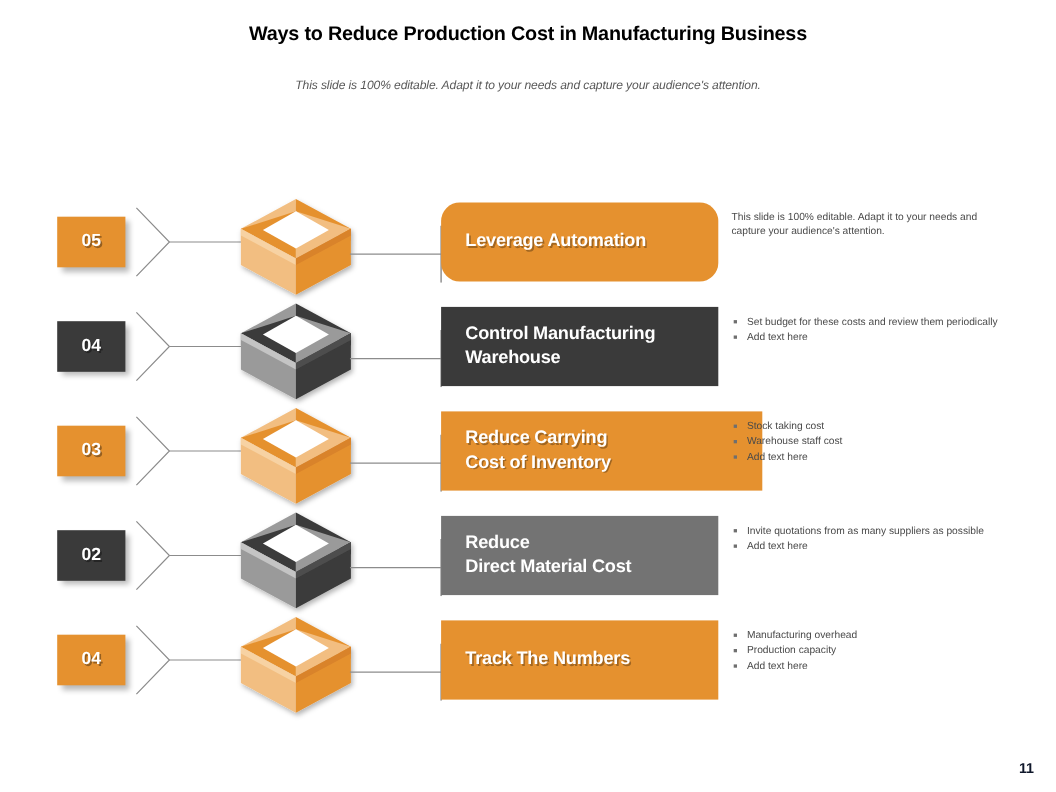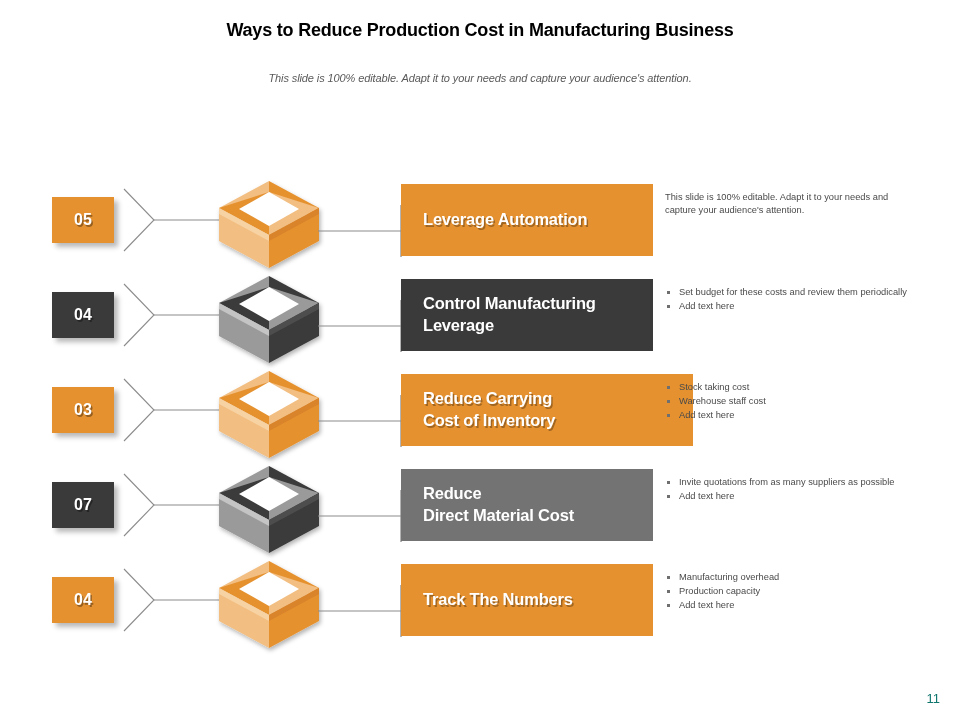--- a/index.html
+++ b/index.html
@@ -158,22 +158,22 @@
     height: 2.5px;
     background: #6f6f6f;
   }
 
   
   #page-number {
     position: absolute;
     right: 20px;
     bottom: 14px;
     font-size: 13px;
-    font-weight: normal;
-    color: #0f766e;
+    font-weight: bold;
+    color: #0f172a;
   }
 </style>
 </head>
 <body>
 
 <div>
   <div id="slide-title">Ways to Reduce Production Cost in Manufacturing Business</div>
   <div id="slide-subtitle">This slide is 100% editable. Adapt it to your needs and capture your audience's attention.</div>
 </div>
 
@@ -201,21 +201,21 @@
             <polygon points="6,33 6,66 56,93 56,60" fill="#F2BE81"></polygon>
             <polygon points="106,33 106,66 56,93 56,60" fill="#E5912F"></polygon>
             <polygon points="6,33 56,60 56,66 6,39" fill="#F7D2A3"></polygon>
             <polygon points="106,33 56,60 56,66 106,39" fill="#D9832B"></polygon>
           </g>
         </svg></div>
       <div class="connector-right"><svg viewBox="0 0 90 52" width="90" height="52" xmlns="http://www.w3.org/2000/svg">
           <line x1="0" y1="26" x2="83" y2="26" stroke="#8C8C8C" stroke-width="1.1"></line>
           <line x1="83" y1="0" x2="83" y2="52" stroke="#8C8C8C" stroke-width="1.3"></line>
         </svg></div>
-      <div class="banner shadowtext" style="background: rgb(229, 145, 47);">
+      <div class="banner shadowtext" style="background: rgb(229, 145, 47); border-radius: 17px;">
         <div class="banner-text">
           <span>Leverage Automation</span>
         </div>
       </div>
       <div class="desc plain">
         <p>This slide is 100% editable. Adapt it to your needs and capture your audience's attention.</p>
       </div>
     </div>
     <div class="row" style="top: 278px;">
       <div class="badge" style="background: rgb(58, 58, 58);">
@@ -243,21 +243,21 @@
             <polygon points="106,33 56,60 56,66 106,39" fill="#4E4E4E"></polygon>
           </g>
         </svg></div>
       <div class="connector-right"><svg viewBox="0 0 90 52" width="90" height="52" xmlns="http://www.w3.org/2000/svg">
           <line x1="0" y1="26" x2="83" y2="26" stroke="#8C8C8C" stroke-width="1.1"></line>
           <line x1="83" y1="0" x2="83" y2="52" stroke="#8C8C8C" stroke-width="1.3"></line>
         </svg></div>
       <div class="banner" style="background: rgb(58, 58, 58);">
         <div class="banner-text">
           <span>Control Manufacturing</span>
-          <span>Leverage</span>
+          <span>Warehouse</span>
         </div>
       </div>
       <div class="desc">
         <ul>
           <li>Set budget for these costs and review them periodically</li>
           <li>Add text here</li>
         </ul>
       </div>
     </div>
     <div class="row" style="top: 373px;">
@@ -299,21 +299,21 @@
       <div class="desc">
         <ul>
           <li>Stock taking cost</li>
           <li>Warehouse staff cost</li>
           <li>Add text here</li>
         </ul>
       </div>
     </div>
     <div class="row" style="top: 468px;">
       <div class="badge" style="background: rgb(58, 58, 58);">
-        <div class="badge-label">07</div>
+        <div class="badge-label">02</div>
       </div>
       <div class="connector-left"><svg viewBox="0 0 100 66" width="100" height="66" xmlns="http://www.w3.org/2000/svg">
           <polyline points="2,2 32,33 2,64" fill="none" stroke="#8C8C8C" stroke-width="1.1"></polyline>
           <line x1="32" y1="33" x2="100" y2="33" stroke="#8C8C8C" stroke-width="1.1"></line>
         </svg></div>
       <div class="box-icon"><svg viewBox="0 0 112 104" width="112" height="104" xmlns="http://www.w3.org/2000/svg">
           <defs>
             <filter id="bxsh3" x="-30%" y="-30%" width="180%" height="180%">
               <feDropShadow dx="1.5" dy="2.5" stdDeviation="2.2" flood-color="#000000" flood-opacity="0.30"></feDropShadow>
             </filter>

